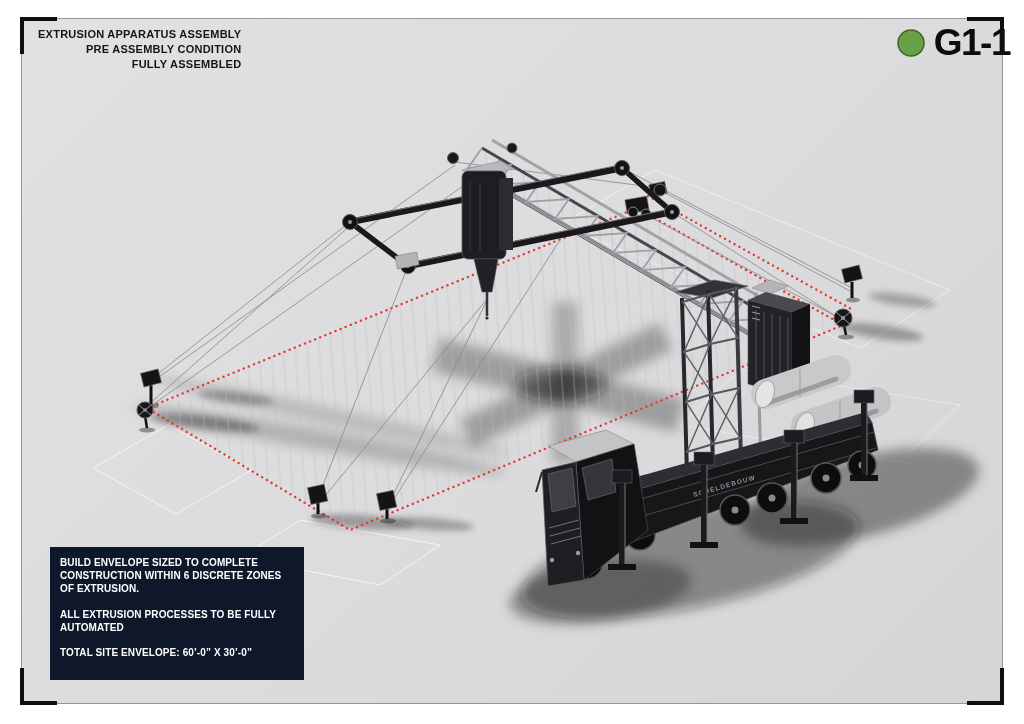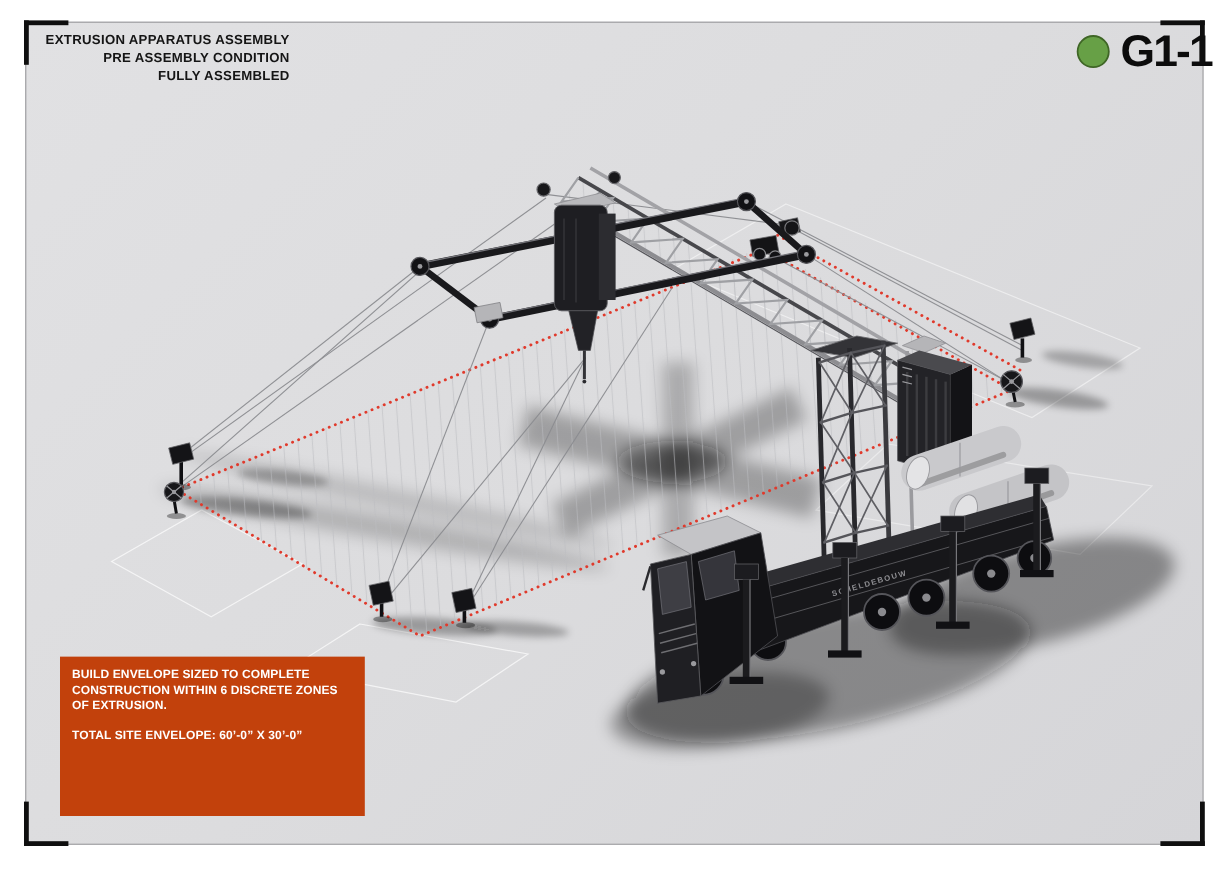--- a/index.html
+++ b/index.html
@@ -23,21 +23,21 @@
     position:absolute;left:38px;top:27px;z-index:5;
     font-size:11px;font-weight:bold;line-height:15px;letter-spacing:.25px;color:#151515;text-align:right;
   }
   .badge{
     position:absolute;top:22px;right:14px;z-index:5;
     display:flex;align-items:center;gap:8px;
   }
   .badge .code{font-size:37px;font-weight:bold;letter-spacing:-1.5px;color:#0c0c0c;}
   .notes{
     position:absolute;left:50px;top:547px;width:254px;height:133px;z-index:5;
-    box-sizing:border-box;background:#c2410c;color:#ffffff;
+    box-sizing:border-box;background:#0f172a;color:#ffffff;
     padding:9px 10px;overflow:hidden;
     font-size:10px;font-weight:bold;line-height:13px;letter-spacing:.1px;
   }
   .notes p{margin:0;}
   .notes p.gap{margin-top:13px;}
   .notes p.nowrap{white-space:nowrap;margin-top:12px;}
   svg.scene{position:absolute;left:0;top:0;z-index:2;}
 </style>
 </head>
 <body>
@@ -340,14 +340,15 @@
 
 <div class="badge">
   <svg width="30" height="30">
     <circle cx="15" cy="15" r="13" stroke="#3f6626" stroke-width="1.5" fill="#67A046"></circle>
   </svg>
   <span class="code">G1-1</span>
 </div>
 
 <div class="notes">
   <p>BUILD ENVELOPE SIZED TO COMPLETE CONSTRUCTION WITHIN 6 DISCRETE ZONES OF EXTRUSION.</p>
+  <p class="gap">ALL EXTRUSION PROCESSES TO BE FULLY AUTOMATED</p>
   <p class="gap nowrap">TOTAL SITE ENVELOPE: 60’-0” X 30’-0”</p>
 </div>
 
 </body></html>

